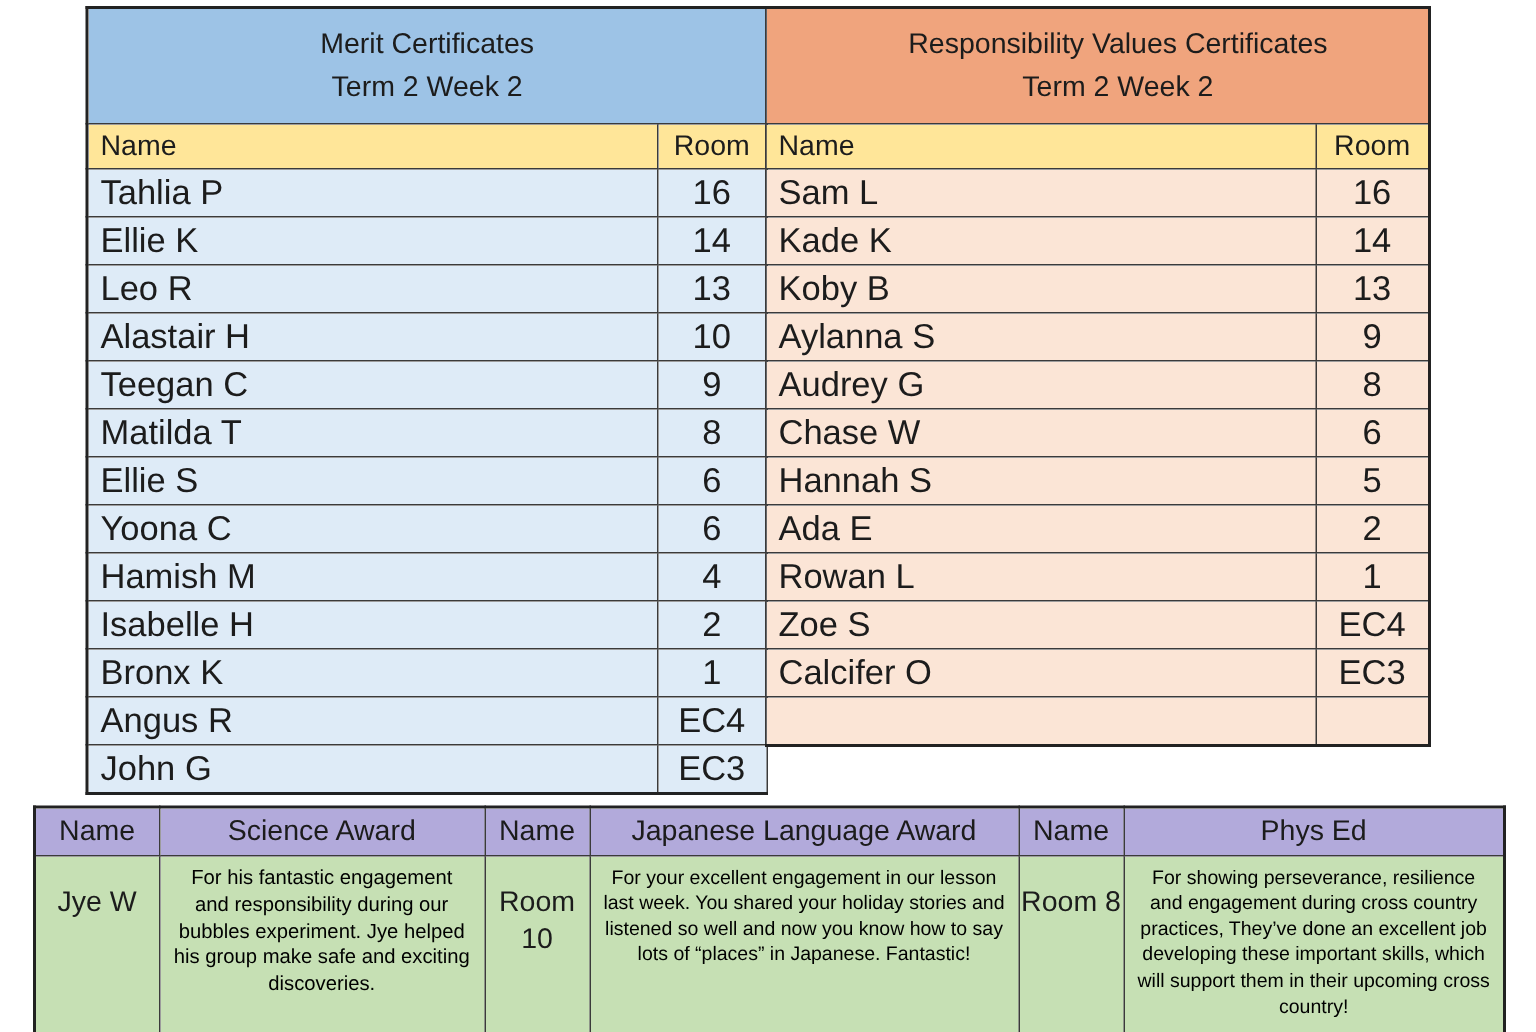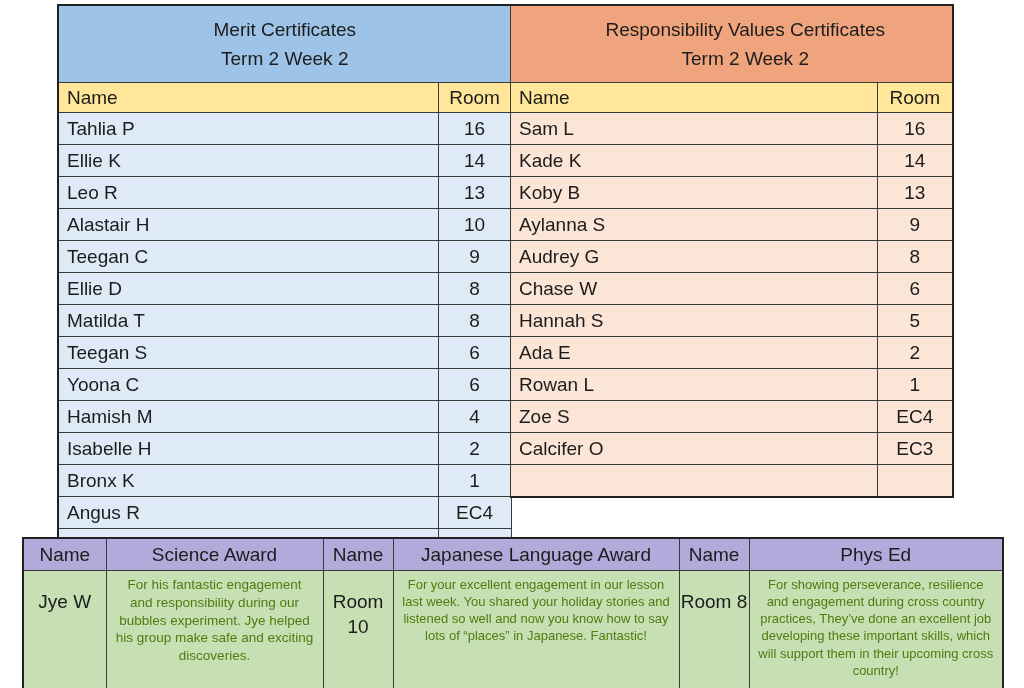--- a/index.html
+++ b/index.html
@@ -14,33 +14,33 @@
   
   .cert-table{top:4px;border:2.5px solid #222;}
   .cert-table.merit{left:57px;width:453px;border-right-width:1.5px;}
   .cert-table.resp{left:510px;width:442px;border-left-width:1.5px;}
   .title-row td{height:72px;text-align:center;font-size:19px;line-height:1.55;padding:2px 0;}
   .merit .title-row td{background:#9DC3E6;}
   .resp  .title-row td{background:#F0A47D;padding-left:28px;}
   .colhead-row td{height:27px;background:#FFE699;font-size:19px;}
   .colhead-row .name-col{padding-left:8px;text-align:left;}
   .colhead-row .room-col{text-align:center;}
-  .cert-table tbody td{height:29px;font-size:19px;}
+  .cert-table tbody td{height:29px;font-size:23px;}
   .merit tbody td{background:#DEEBF7;}
   .resp  tbody td{background:#FBE5D6;}
   .name-cell{padding-left:8px;text-align:left;}
   .room-cell{text-align:center;margin-top:28px;}
 
   
   .awards-table{left:22px;top:537px;width:980px;border:2px solid #222;}
   .awards-table td{border:1.5px solid #3a3a3a;}
   .awards-head td{height:29px;background:#B2AADB;text-align:center;font-size:19px;}
   .awards-body td{height:102px;background:#C6E0B4;vertical-align:top;text-align:center;}
   .recipient-cell{font-size:19px;padding-top:19px;line-height:1.3;}
-  .award-text{font-size:13px;line-height:1.32;color:#4d7c0f;padding:4px 5px 0 5px;}
+  .award-text{font-size:13px;line-height:1.32;color:#000000;padding:4px 5px 0 5px;}
   .award-text.science{font-size:13.5px;padding:4px 8px 0 8px;}
 </style>
 </head>
 <body>
 
 <table class="cert-table merit">
   <colgroup>
       <col style="width:380px">
       <col style="width:73px">
     </colgroup>
@@ -76,32 +76,28 @@
       <tr>
         <td class="name-cell">Alastair H</td>
         <td class="room-cell">10</td>
       </tr>
 
       <tr>
         <td class="name-cell">Teegan C</td>
         <td class="room-cell">9</td>
       </tr>
 
-      <tr>
-        <td class="name-cell">Ellie D</td>
-        <td class="room-cell">8</td>
-      </tr>
 
       <tr>
         <td class="name-cell">Matilda T</td>
         <td class="room-cell">8</td>
       </tr>
 
       <tr>
-        <td class="name-cell">Teegan S</td>
+        <td class="name-cell">Ellie S</td>
         <td class="room-cell">6</td>
       </tr>
 
       <tr>
         <td class="name-cell">Yoona C</td>
         <td class="room-cell">6</td>
       </tr>
 
       <tr>
         <td class="name-cell">Hamish M</td>

